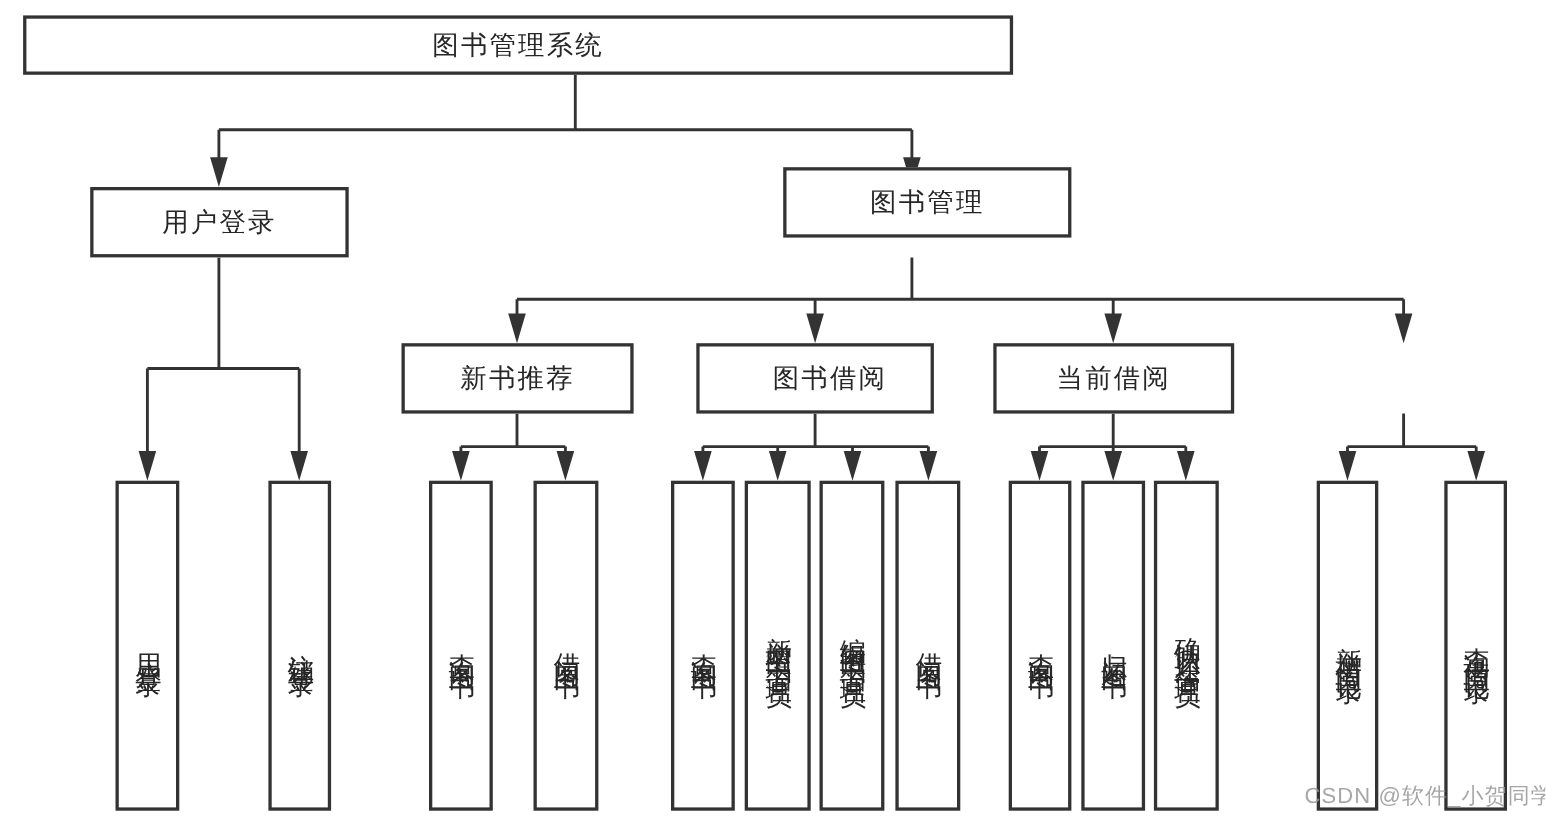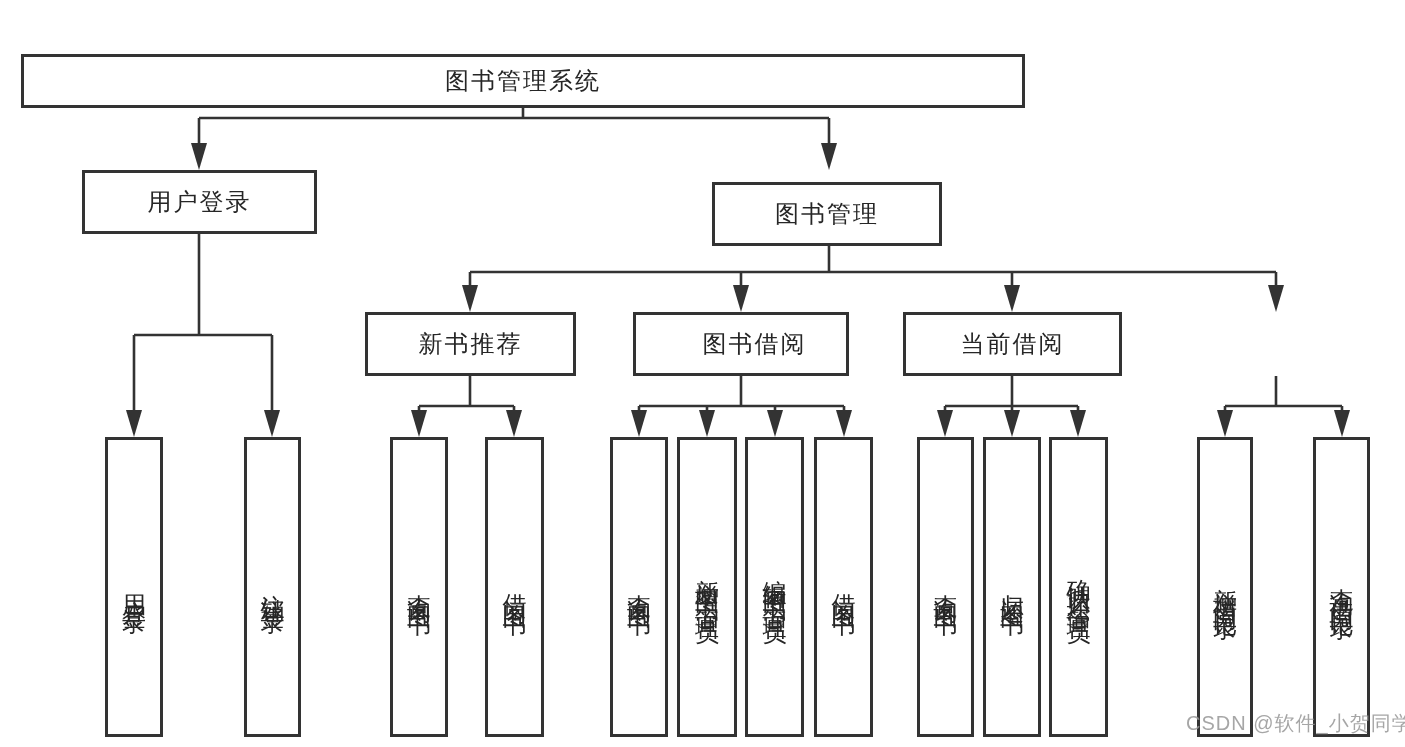--- a/index.html
+++ b/index.html
@@ -109,28 +109,28 @@
       <polygon points="767,410 783,410 775,437"></polygon>
       <polygon points="836,410 852,410 844,437"></polygon>
       <polygon points="937,410 953,410 945,437"></polygon>
       <polygon points="1004,410 1020,410 1012,437"></polygon>
       <polygon points="1070,410 1086,410 1078,437"></polygon>
       <polygon points="1217,410 1233,410 1225,437"></polygon>
       <polygon points="1334,410 1350,410 1342,437"></polygon>
     </g>
   </svg>
 
-  <div class="box" style="left:21px;top:14px;width:1004px;height:54px;margin-top:40px;">
+  <div class="box" style="left:21px;top:14px;width:900px;height:54px;">
     <span class="hlabel">图书管理系统</span>
   </div>
 
   <div class="box" style="left:82px;top:170px;width:235px;height:64px;">
     <span class="hlabel">用户登录</span>
   </div>
-  <div class="box" style="left:712px;top:182px;width:230px;height:64px;">
+  <div class="box" style="left:712px;top:152px;width:262px;height:64px;">
     <span class="hlabel">图书管理</span>
   </div>
 
   <div class="box" style="left:365px;top:312px;width:211px;height:64px;justify-content:center;">
     <span class="hlabel">新书推荐</span>
   </div>
   <div class="box" style="left:633px;top:312px;width:216px;height:64px;padding-left:27px;">
     <span class="hlabel">图书借阅</span>
   </div>
   <div class="box" style="left:903px;top:312px;width:219px;height:64px;">

